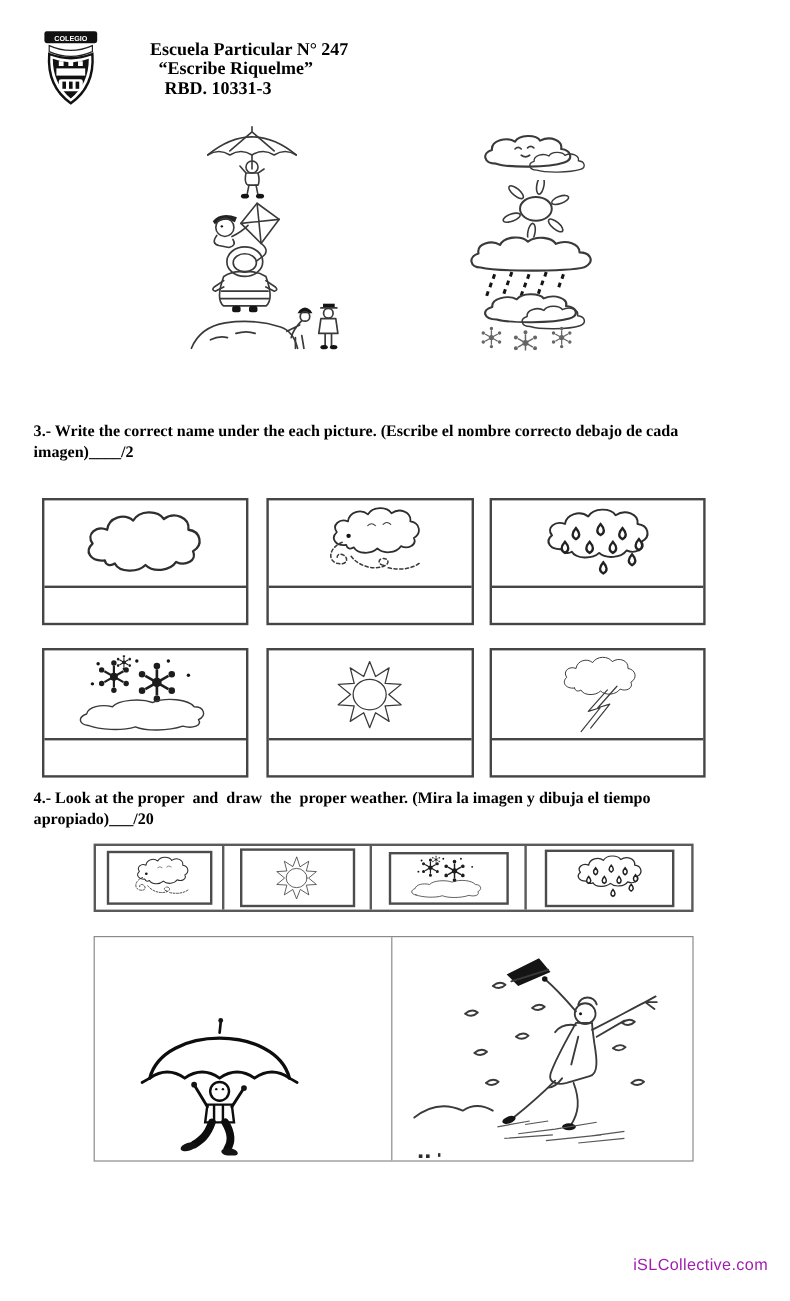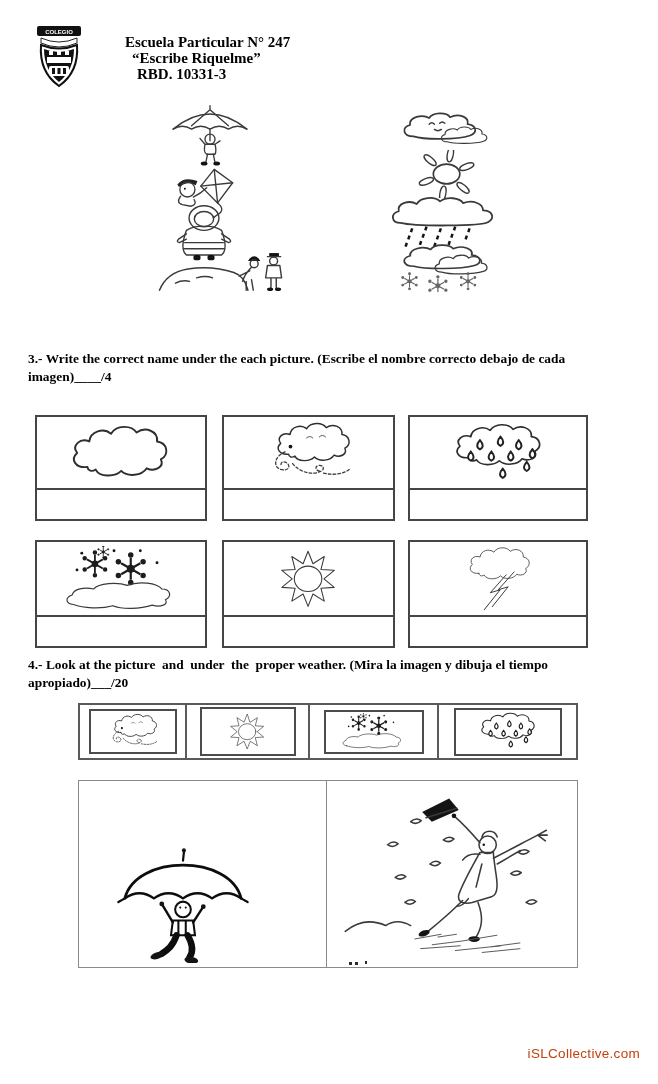--- a/index.html
+++ b/index.html
@@ -39,21 +39,21 @@
   .ln2{stroke:#3a3a3a;stroke-width:2;fill:none;stroke-linecap:round;stroke-linejoin:round;}
   .ln3{stroke:#2e2e2e;stroke-width:3;fill:none;stroke-linecap:round;stroke-linejoin:round;}
   .lnt{stroke:#3a3a3a;stroke-width:1.6;fill:none;stroke-linecap:round;stroke-linejoin:round;}
   .dash{stroke:#3a3a3a;stroke-width:2.4;fill:none;stroke-dasharray:5 4;stroke-linecap:round;}
   .flk{stroke:#1d1d1d;fill:#1d1d1d;stroke-width:1.6;}
   .flkg{stroke:#666;fill:#666;stroke-width:1.4;}
   .drp{fill:#fff;stroke:#222;stroke-width:2;}
   .blk{fill:#141414;stroke:none;}
 
   .watermark{right:18px;top:1046px;font-family:"Liberation Sans",sans-serif;
-             font-size:13.5px;color:#c2410c;letter-spacing:.3px;}
+             font-size:13.5px;color:#a21caf;letter-spacing:.3px;}
 </style>
 </head>
 <body>
 
 <svg width="0" height="0" style="position:absolute" aria-hidden="true">
   <defs>
     <path id="cloudP" d="M33,72 C14,74 6,60 17,50 C8,38 22,26 36,32 C38,16 58,10 70,20 C78,6 102,6 110,18 C124,8 144,16 142,32 C158,34 162,52 148,60 C154,72 138,80 126,74 C118,86 96,88 86,78 C76,88 52,88 46,76 C40,80 34,78 33,72 Z"></path>
     <path id="lumpyP" d="M20,30 C8,30 6,20 16,17 C15,8 30,4 38,9 C42,2 58,2 62,8 C72,3 84,8 82,16 C92,17 94,26 85,29 C70,34 32,34 20,30 Z"></path>
     <path id="drop" d="M0,-5 C3.5,-1 4,2.5 0,4.5 C-4,2.5 -3.5,-1 0,-5 Z"></path>
     <g id="flake">
@@ -248,21 +248,21 @@
       <use href="#lumpyP" class="ln2" transform="translate(44,10) scale(0.72)"></use>
       <use href="#flake" class="flkg" transform="translate(22,42) scale(0.85)"></use>
       <use href="#flake" class="flkg" transform="translate(54,47) scale(1.0)"></use>
       <use href="#flake" class="flkg" transform="translate(88,42) scale(0.85)"></use>
     </svg>
   </div>
 
   <p class="abs qtext" style="left:28px;top:350px;margin:0">
     <span>3.-</span>
     <span>Write the correct name under the each picture.</span>
-    <span>(Escribe el nombre correcto debajo de cada imagen)</span><span>____/4</span>
+    <span>(Escribe el nombre correcto debajo de cada imagen)</span><span>____/2</span>
   </p>
 
   <div class="abs gcell" style="left:35px;top:415px;width:172px;height:106px">
     <div class="gpic">
         <svg>
           <use href="#pic-cloudy" width="100%" height="100%"></use>
         </svg>
       </div>
     <div class="gans"></div>
   </div>
@@ -302,21 +302,21 @@
     <div class="gpic">
         <svg>
           <use href="#pic-stormy" width="100%" height="100%"></use>
         </svg>
       </div>
     <div class="gans"></div>
   </div>
 
   <p class="abs qtext" style="left:28px;top:656px;margin:0">
     <span>4.-</span>
-    <span>Look at the picture  and  under  the  proper weather.</span>
+    <span>Look at the proper  and  draw  the  proper weather.</span>
     <span>(Mira la imagen y dibuja el tiempo apropiado)</span><span>___/20</span>
   </p>
 
   <div class="abs strip" style="left:78px;top:703px;width:500px;height:57px">
     <div class="scell" style="width:107px">
       <div class="sframe" style="width:88px;height:45px">
           <svg>
             <use href="#pic-windy" width="100%" height="100%"></use>
           </svg>
         </div>

